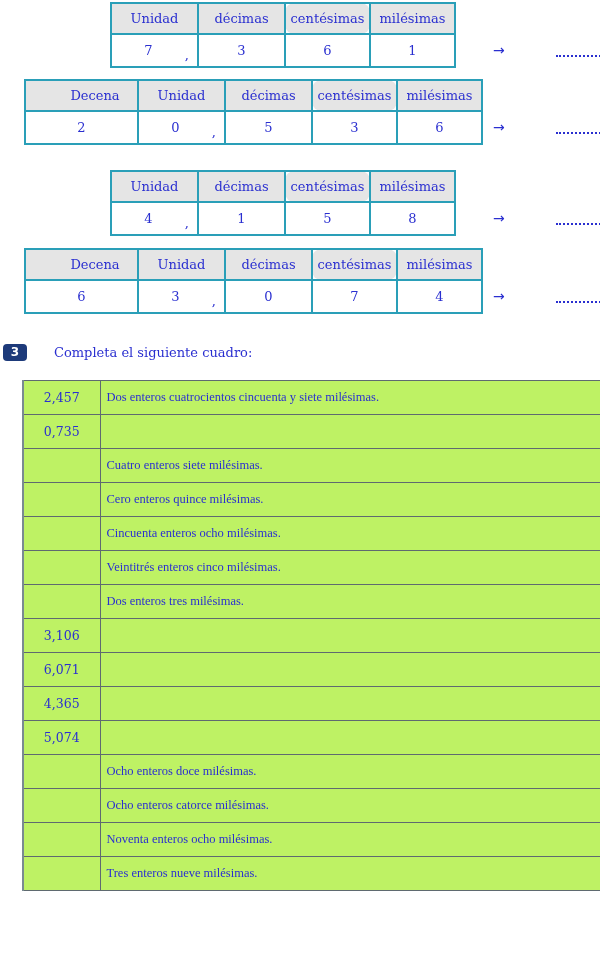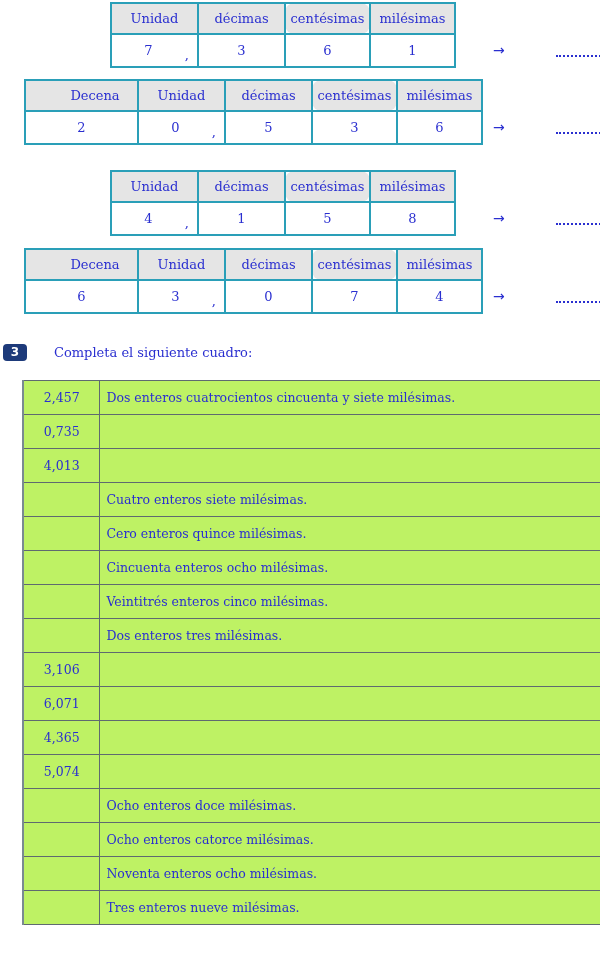--- a/index.html
+++ b/index.html
@@ -58,21 +58,21 @@
     font-size: 12.5px;
   }
   .fill-table td {
     background: #bef264;
     border: 1px solid #5f6a70;
     height: 33px;
     padding: 0;
     color: #2a2fd0;
   }
   .fill-table td.num { width: 78px; text-align: center; border-left: 2px solid #7a8a90; }
-  .fill-table td.words { width: 520px; padding-left: 6px; border-right: none; }
+  .fill-table td.words { width: 520px; padding-left: 6px; border-right: none; font-family: Liberation Serif, serif; }
 </style>
 </head>
 <body>
 
 <table class="pv-table" style="left:110px; top:2px;">
   <tbody>
       <tr>
     <th class="unidad">Unidad</th>
     <th class="decimas">décimas</th>
     <th class="cent">centésimas</th>
@@ -159,24 +159,20 @@
   <tbody>
       <tr>
         <td class="num">2,457</td>
         <td class="words">Dos enteros cuatrocientos cincuenta y siete milésimas.</td>
       </tr>
   <tr>
         <td class="num">0,735</td>
         <td class="words"></td>
       </tr>
   <tr>
-        <td class="num">4,013</td>
-        <td class="words"></td>
-      </tr>
-  <tr>
         <td class="num"></td>
         <td class="words">Cuatro enteros siete milésimas.</td>
       </tr>
   <tr>
         <td class="num"></td>
         <td class="words">Cero enteros quince milésimas.</td>
       </tr>
   <tr>
         <td class="num"></td>
         <td class="words">Cincuenta enteros ocho milésimas.</td>

